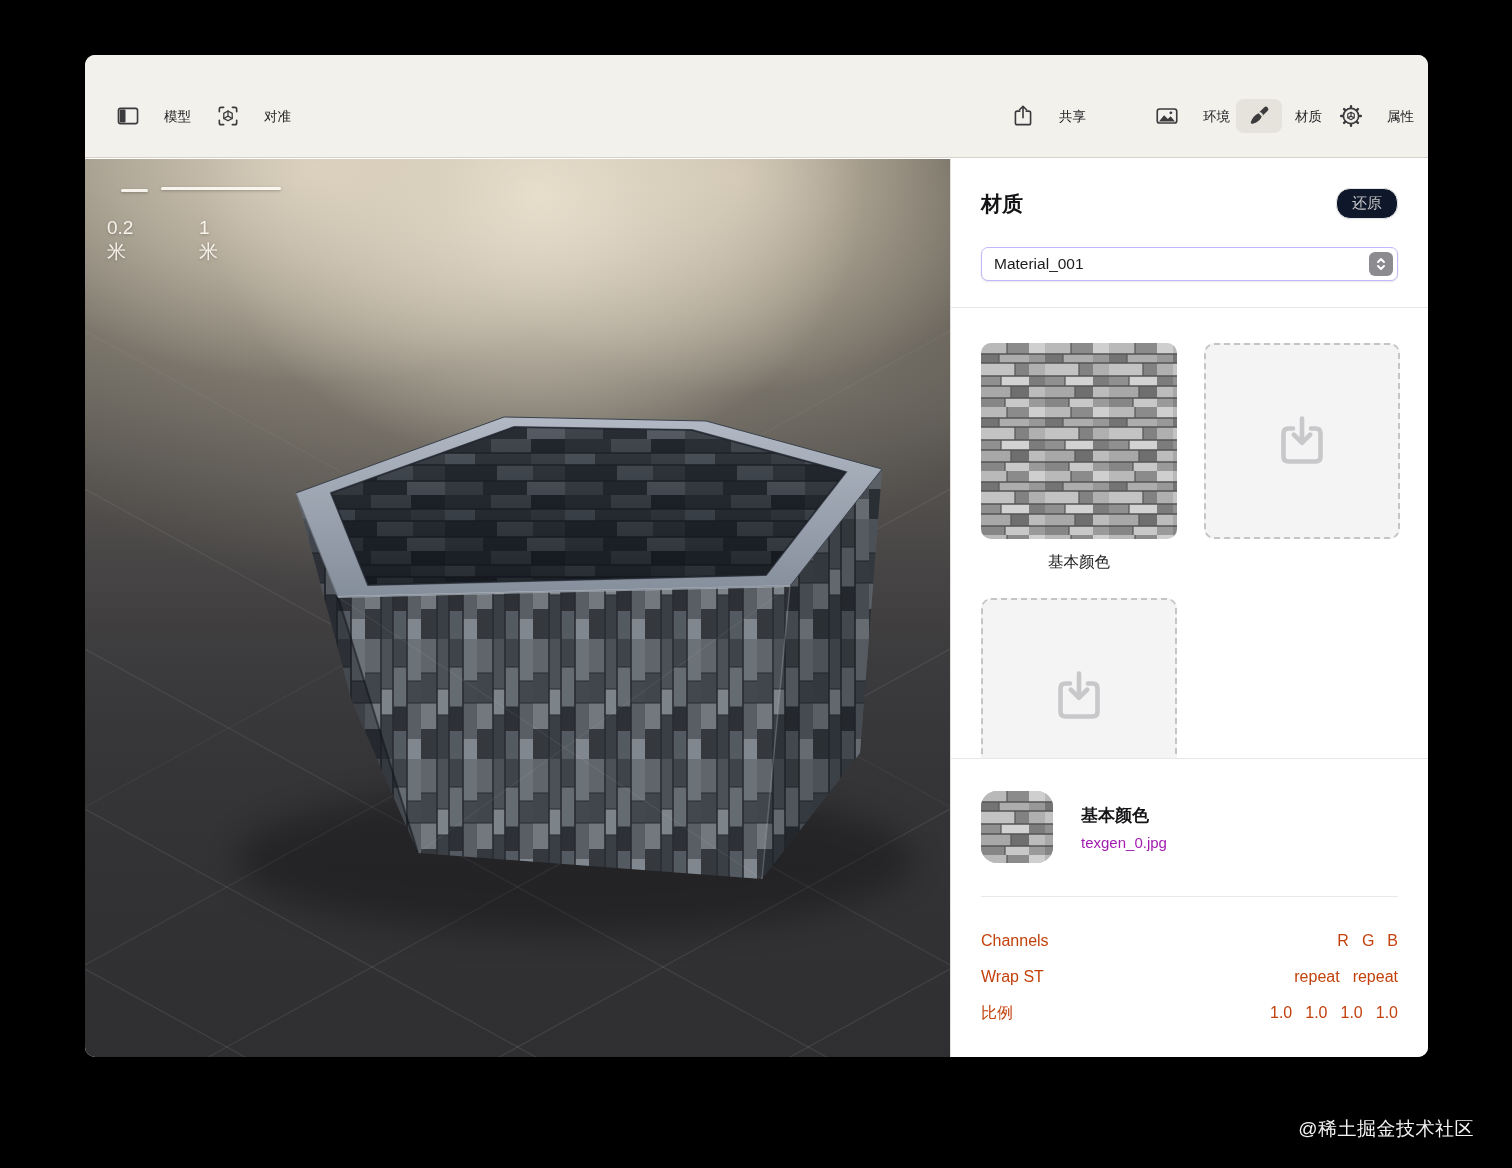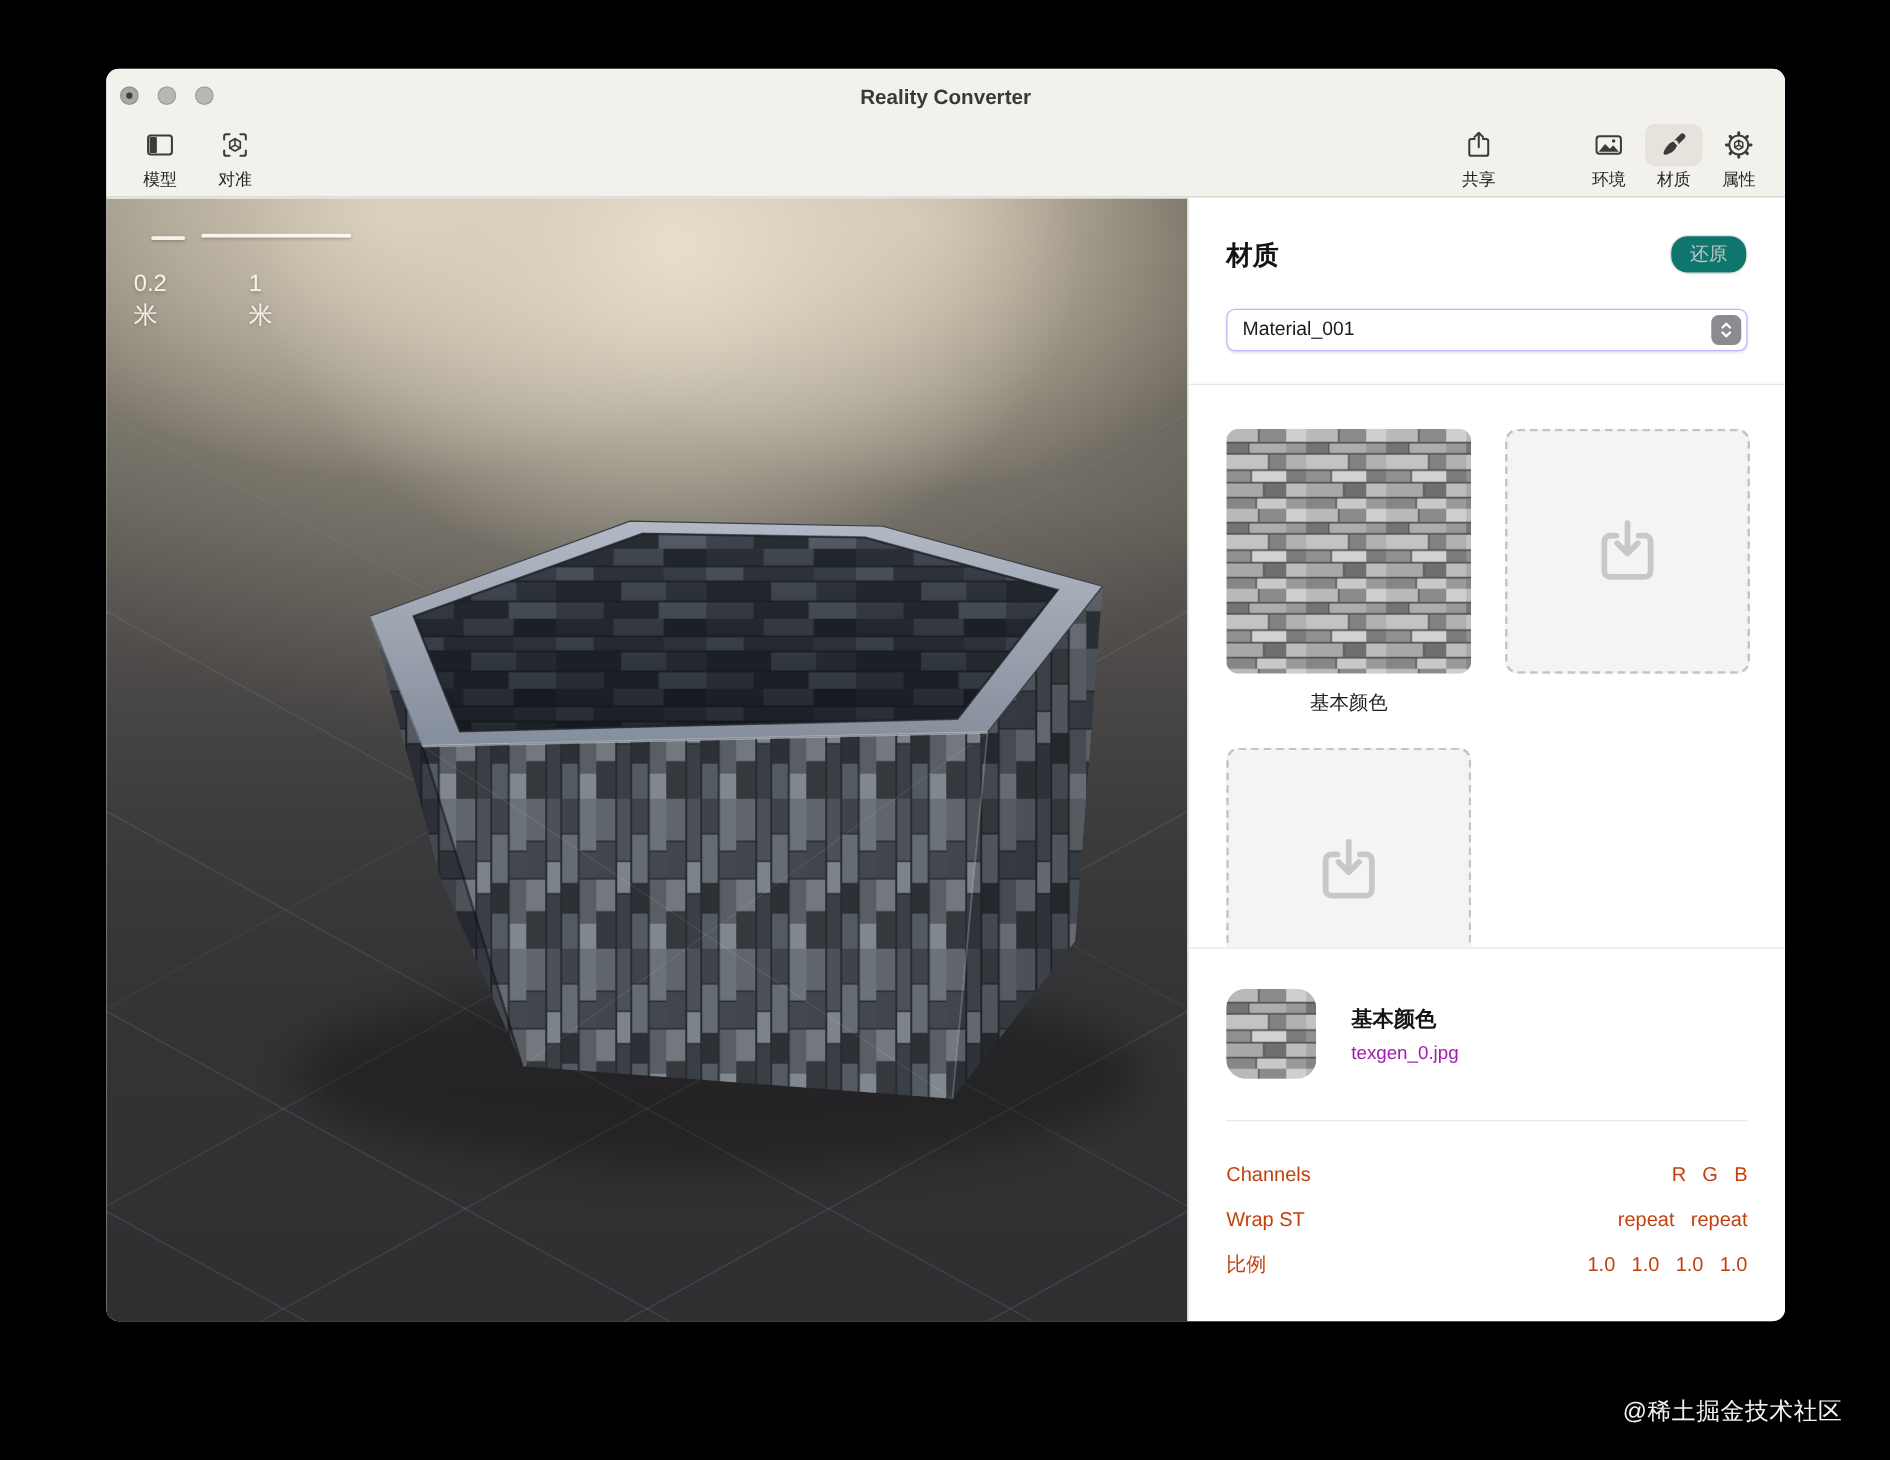--- a/index.html
+++ b/index.html
@@ -8,21 +8,21 @@
   .window{position:absolute;left:85px;top:55px;width:1343px;height:1002px;border-radius:10px;overflow:hidden;background:#fff;box-shadow:0 30px 80px rgba(0,0,0,.65);}
   
   .chrome{position:absolute;left:0;top:0;width:100%;height:103px;background:#f2f1ec;border-bottom:1px solid #d4d2cb;}
   .titlebar{position:relative;height:44px;}
   .traffic{position:absolute;left:11px;top:14px;display:flex;gap:15px;}
   .tl{width:15px;height:15px;border-radius:50%;background:#b9b7b1;border:1px solid rgba(0,0,0,.14);position:relative;}
   .tl.first{background:#a9a7a2;}
   .tl.first::after{content:"";position:absolute;left:4px;top:4px;width:5px;height:5px;border-radius:50%;background:#3e3d3b;}
   .win-title{position:absolute;left:0;right:0;top:0;height:44px;line-height:46px;text-align:center;font-weight:bold;font-size:16.5px;color:#39383a;}
   .toolbar{position:absolute;left:0;top:44px;right:0;height:58px;display:flex;align-items:flex-start;padding:0 14px 0 20px;}
-  .tb-btn{display:flex;flex-direction:column;align-items:center;gap:3px;cursor:default;min-width:44px;}
+  .tb-btn{display:flex;align-items:center;gap:13px;cursor:default;min-width:44px;}
   .tb-icon{width:46px;height:34px;display:flex;align-items:center;justify-content:center;border-radius:8px;}
   .tb-btn.active .tb-icon{background:#e5e3db;}
   .tb-label{font-size:13.5px;color:#242426;line-height:15px;white-space:nowrap;}
   .tb-spacer{flex:1;}
   .gap-share{margin-right:58px;}
   .tb-right{display:flex;gap:6px;}
   .ic{stroke:#3b3b3d;fill:none;stroke-width:1.5;stroke-linecap:round;stroke-linejoin:round;}
   
   .main{position:absolute;top:104px;left:0;right:0;bottom:0;display:flex;}
   .viewport{position:relative;width:865px;height:898px;overflow:hidden;cursor:grab;background:
@@ -37,21 +37,21 @@
   .sline{position:absolute;height:3px;border-radius:2px;background:rgba(255,253,248,.88);box-shadow:0 1px 3px rgba(0,0,0,.25);}
   .sline.short{left:18px;top:8px;width:27px;}
   .sline.long{left:58px;top:6px;width:120px;}
   .slabel{position:absolute;top:36px;font-size:19px;color:rgba(255,252,245,.92);text-shadow:0 1px 3px rgba(60,55,45,.35);}
   .slabel.a{left:4px;}
   .slabel.b{left:96px;}
   
   .panel{position:relative;width:478px;height:898px;background:#fff;border-left:1px solid #e0dfdb;padding:0 30px;}
   .panel-header{margin-top:29px;display:flex;align-items:center;justify-content:space-between;}
   .panel-title{font-size:21px;font-weight:bold;color:#141416;}
-  .reset-btn{font-size:15px;color:#c6c6c8;background:#0f766e;border:1px solid #e4e4e4;border-radius:14px;padding:5px 15px;box-shadow:0 1px 2px rgba(0,0,0,.04);}
+  .reset-btn{font-size:15px;color:#c6c6c8;background:#0f172a;border:1px solid #e4e4e4;border-radius:14px;padding:5px 15px;box-shadow:0 1px 2px rgba(0,0,0,.04);}
   .mat-select{margin-top:28px;position:relative;height:34px;border:1px solid #c4b5fd;border-radius:7px;background:#fff;box-shadow:0 1px 2px rgba(0,0,0,.10);display:flex;align-items:center;padding-left:12px;cursor:default;}
   .mat-select .val{font-size:15.5px;color:#1c1c1e;}
   .stepper{position:absolute;right:4px;top:4px;width:24px;height:24px;border-radius:6px;background:#8b8b90;display:flex;align-items:center;justify-content:center;}
   .slots-area{height:452px;overflow:hidden;margin:26px -30px 0;padding:0 30px;border-top:1px solid #e7e7e7;border-bottom:1px solid #e7e7e7;}
   .slot-grid{display:grid;grid-template-columns:196px 196px;column-gap:27px;margin-top:35px;}
   .slot{display:flex;flex-direction:column;align-items:center;}
   .slot-box{width:196px;height:196px;border-radius:10px;overflow:hidden;}
   .slot-box.filled{box-shadow:0 0 0 1px rgba(0,0,0,.08) inset;}
   .slot-box.empty{border:2px dashed #c5c5c7;background:#f4f4f4;display:flex;align-items:center;justify-content:center;}
   .slot-label{font-size:15.5px;color:#1c1c1e;margin:13px 0 28px;height:18px;}
@@ -64,28 +64,20 @@
   .vals{display:flex;gap:13px;}
   .watermark{position:absolute;right:38px;bottom:26px;font-size:19px;color:rgba(255,255,255,.95);letter-spacing:.5px;}
 </style>
 </head>
 <body>
 
 <div class="canvas">
   <div class="window">
 
     <div class="chrome">
-      <div class="titlebar">
-        <div class="traffic">
-          <div class="tl first"></div>
-          <div class="tl"></div>
-          <div class="tl"></div>
-        </div>
-        <div class="win-title">Reality Converter</div>
-      </div>
 
       <div class="toolbar">
         <div class="tb-btn">
           <span class="tb-icon">
             <svg width="26" height="26" viewBox="0 0 24 24">
                 <g class="ic">
               <rect x="3.2" y="5" width="17.6" height="14" rx="2"></rect>
             </g>
                 <rect x="4.3" y="6.1" width="5.4" height="11.8" rx="0.8" fill="#3b3b3d"></rect>
               </svg>

